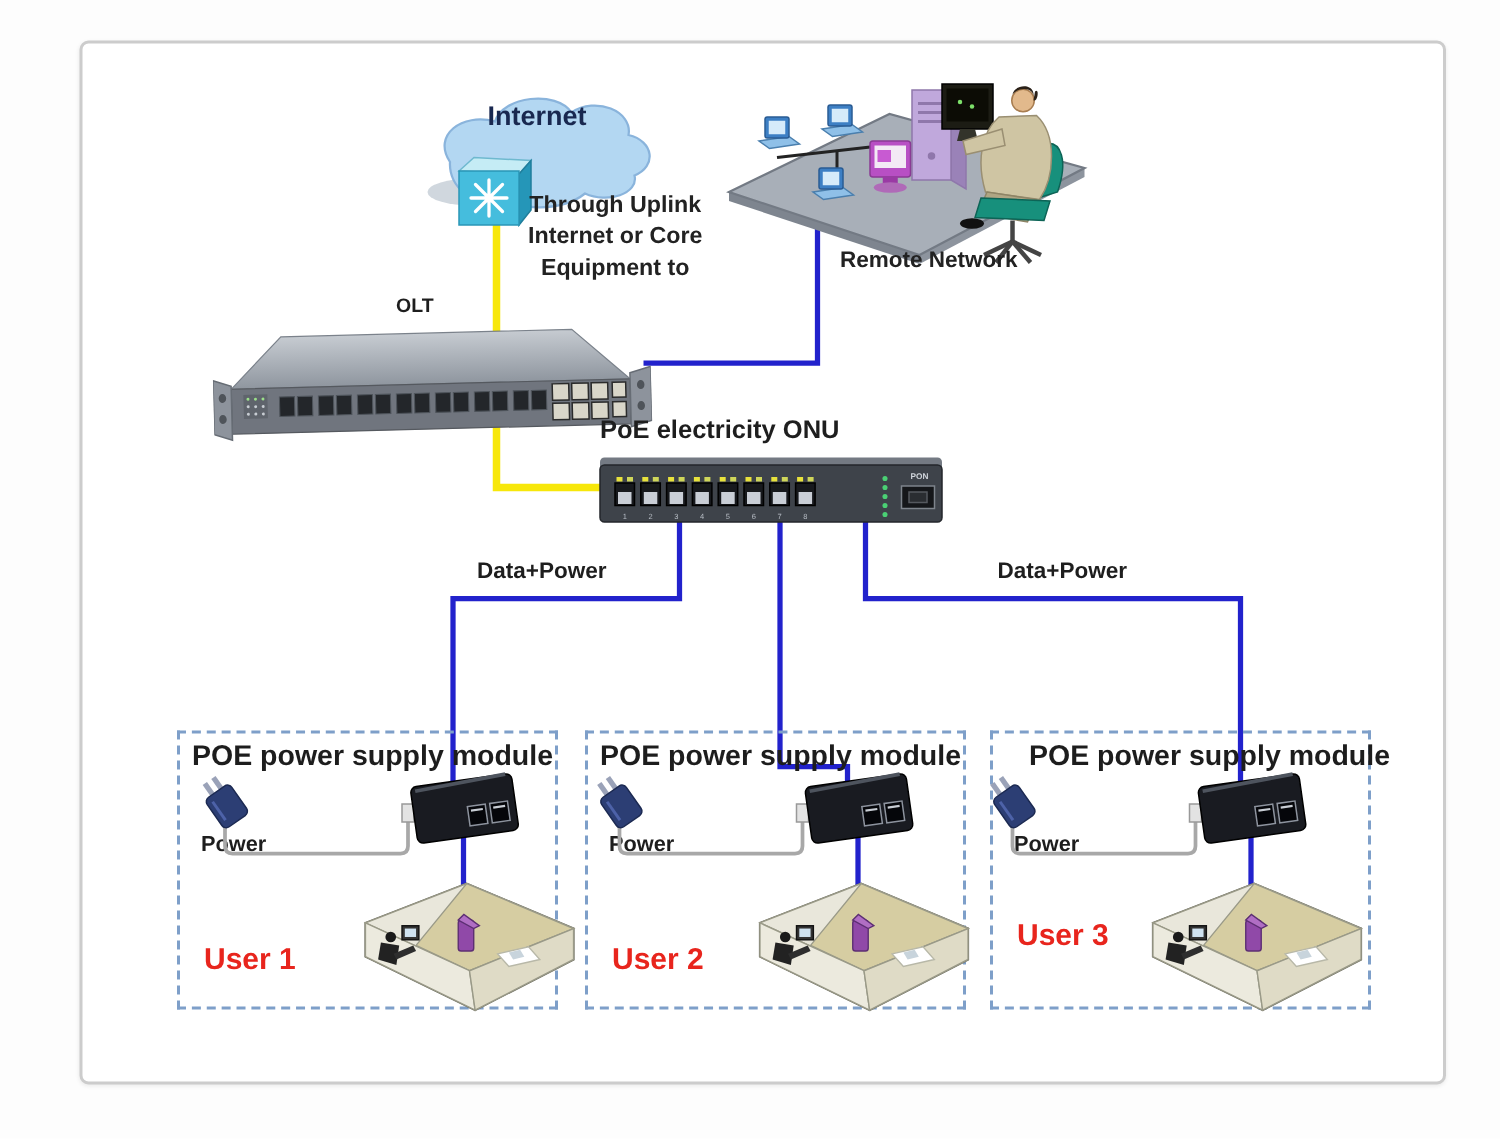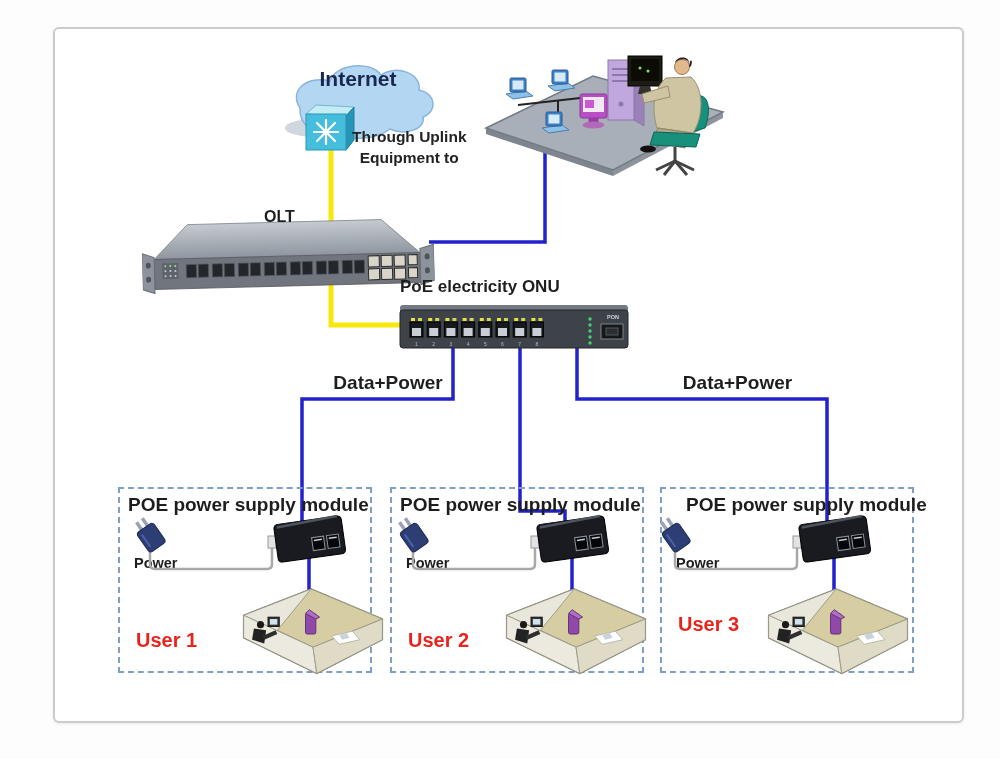--- a/index.html
+++ b/index.html
@@ -6,26 +6,26 @@
   body{
     width:1000px;height:759px;position:relative;background:#fdfdfd;
     font-family:"Liberation Sans",sans-serif;overflow:hidden;
   }
   .abs{position:absolute;}
   .canvas{
     left:53px;top:27px;width:907px;height:692px;background:#ffffff;
     border:2px solid #cccccc;border-radius:6px;box-shadow:0 1px 3px rgba(0,0,0,.08);
   }
   .lbl{font-weight:bold;color:#1e1e1e;}
-  .internet-lbl{font-size:21px;color:#192850;text-align:center;}
+  .internet-lbl{font-size:18px;color:#192850;text-align:center;}
   .uplink{font-size:15.5px;line-height:21px;color:#222;}
   .remote{font-size:15px;line-height:21px;color:#222;}
-  .olt-lbl{font-size:16px;margin-top:12px;}
+  .olt-lbl{font-size:13px;}
   .onu-lbl{font-size:17px;text-align:left;}
-  .dp-lbl{font-size:19px;text-align:center;}
+  .dp-lbl{font-size:15px;}
   .ubox{
     width:254px;height:186px;border:2px dashed #7e9fc9;box-sizing:border-box;
   }
   .ubox-title{font-size:19px;color:#1d1d1d;white-space:nowrap;}
   .power-lbl{font-size:14.5px;color:#1d1d1d;}
   .user-lbl{font-size:20px;color:#e8251d;}
   svg{display:block;}
 </style>
 </head>
 <body>
@@ -71,20 +71,21 @@
     <line x1="26" y1="32" x2="17" y2="23"></line>
       <line x1="26" y1="32" x2="35" y2="41"></line>
     <line x1="26" y1="32" x2="17" y2="41"></line>
       <line x1="26" y1="32" x2="35" y2="23"></line>
   </g>
   <circle cx="26" cy="32" r="3" fill="#ffffff"></circle>
 </svg>
 
 <div class="abs lbl uplink" style="left:352px;top:126px;z-index:3;text-align:center;">
   <div>Through Uplink</div>
+  <div>Internet or Core</div>
   <div>Equipment to</div>
 </div>
 
 <svg class="abs" style="left:478px;top:48px;z-index:2;" width="255" height="135" viewBox="0 0 255 135">
 
   <polygon points="8,86 135,128 135,122 8,80" fill="#7e858f"></polygon>
   <polygon points="135,128 245,70 245,64 135,122" fill="#8d949e"></polygon>
   <polygon points="8,80 115,28 245,64 135,122" fill="#a8afb8" stroke="#737a84" stroke-width="1.5"></polygon>
 
   <path d="M40,57 L120,48" stroke="#222" stroke-width="2" fill="none"></path>
@@ -143,20 +144,21 @@
     <ellipse cx="170" cy="101" rx="8" ry="3.5" fill="#111"></ellipse>
     <line x1="197" y1="99" x2="197" y2="113" stroke="#444" stroke-width="3"></line>
     <line x1="197" y1="113" x2="178" y2="122" stroke="#444" stroke-width="3"></line>
     <line x1="197" y1="113" x2="216" y2="122" stroke="#444" stroke-width="3"></line>
     <line x1="197" y1="113" x2="186" y2="127" stroke="#444" stroke-width="3"></line>
     <line x1="197" y1="113" x2="209" y2="127" stroke="#444" stroke-width="3"></line>
   </g>
 </svg>
 
 <div class="abs lbl remote" style="left:560px;top:163px;z-index:3;">
+  <div>Remote Network</div>
 </div>
 
 <div class="abs lbl olt-lbl" style="left:264px;top:196px;z-index:3;">OLT</div>
 <svg class="abs" style="left:142px;top:210px;z-index:2;transform:rotate(-1.5deg);" width="292" height="86" viewBox="0 0 292 86">
   <defs>
     <linearGradient id="oltTop" x1="0" y1="0" x2="0" y2="1">
       <stop offset="0" stop-color="#c6cbd1"></stop>
         <stop offset="1" stop-color="#8f969f"></stop>
     </linearGradient>
   </defs>

